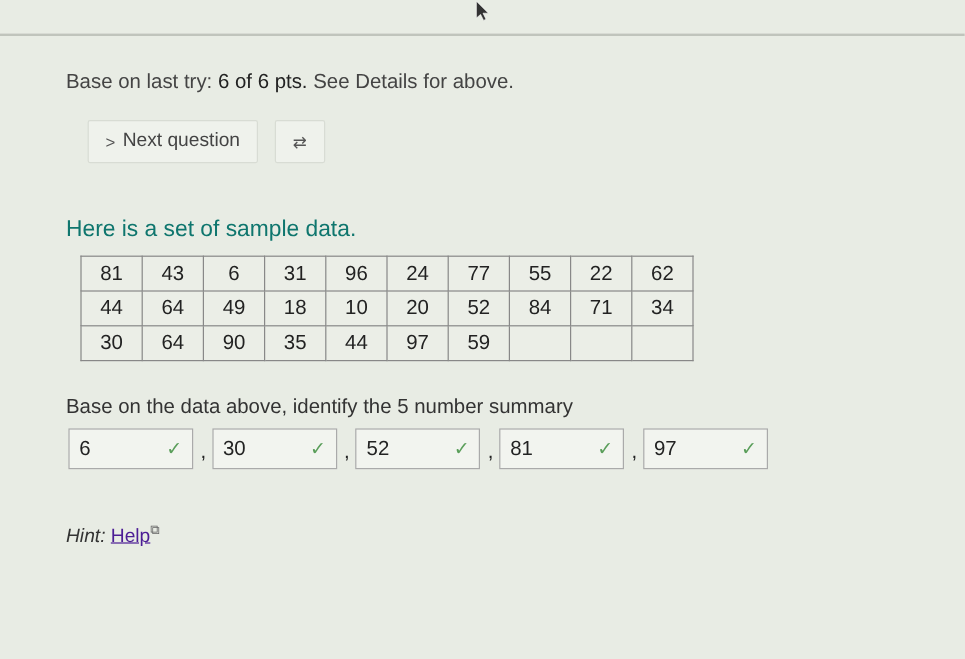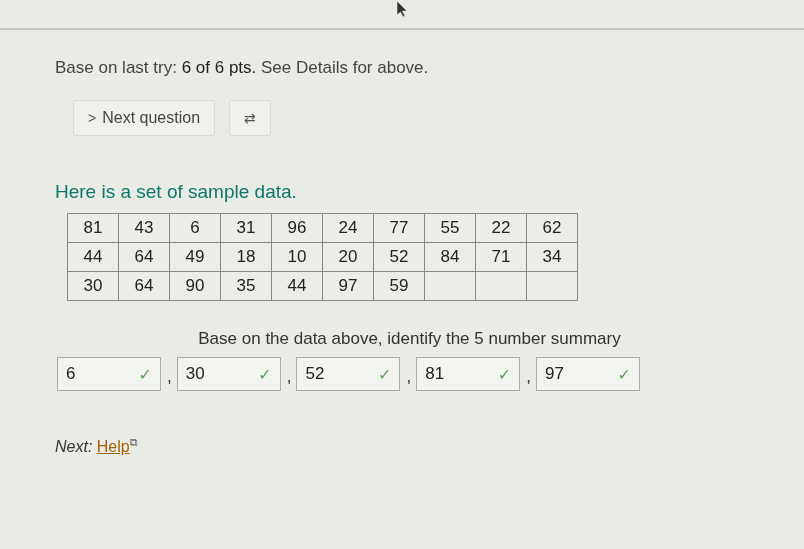--- a/index.html
+++ b/index.html
@@ -81,21 +81,20 @@
       color: #222;
       background: #ebeee7;
     }
     .data-table td.empty {
       background: #ebeee7;
     }
     .question-text {
       font-size: 17px;
       color: #333;
       margin-bottom: 8px;
-      text-align: center;
     }
     .answers-row {
       display: flex;
       align-items: center;
       gap: 4px;
       margin-left: 2px;
       margin-bottom: 45px;
     }
     .answer-box {
       border: 1px solid #aaa;
@@ -125,21 +124,21 @@
     }
     .hint-line {
       font-size: 16px;
       color: #333;
       margin-bottom: 2px;
     }
     .hint-line .italic {
       font-style: italic;
     }
     .hint-line .link {
-      color: #a16207;
+      color: #4c1d95;
       text-decoration: underline;
     }
     .ext-icon {
       font-size: 11px;
       color: #666;
       vertical-align: super;
     }
   </style>
 </head>
 <body>
@@ -233,15 +232,15 @@
       <span class="check">✓</span>
     </div>
     <span class="comma-sep">,</span>
     <div class="answer-box">
       <span class="val">97</span>
       <span class="check">✓</span>
     </div>
   </div>
 
   <div class="hint-line">
-    <span class="italic">Next</span><span class="italic">: </span><span class="link">Help</span><span class="ext-icon">⧉</span>
+    <span class="italic">Hint</span><span class="italic">: </span><span class="link">Help</span><span class="ext-icon">⧉</span>
   </div>
 </div>
 
 </body></html>

